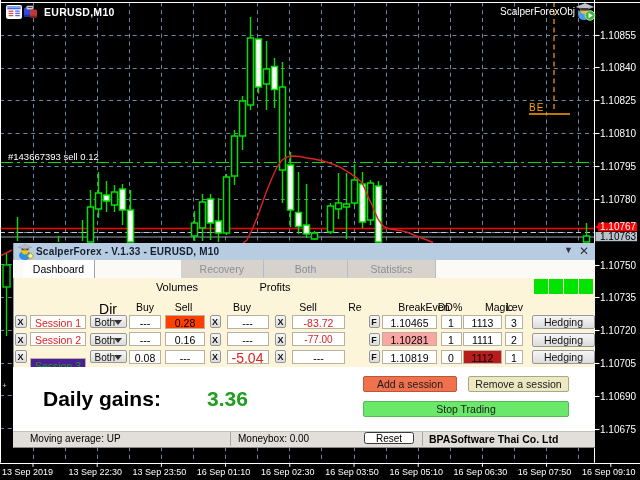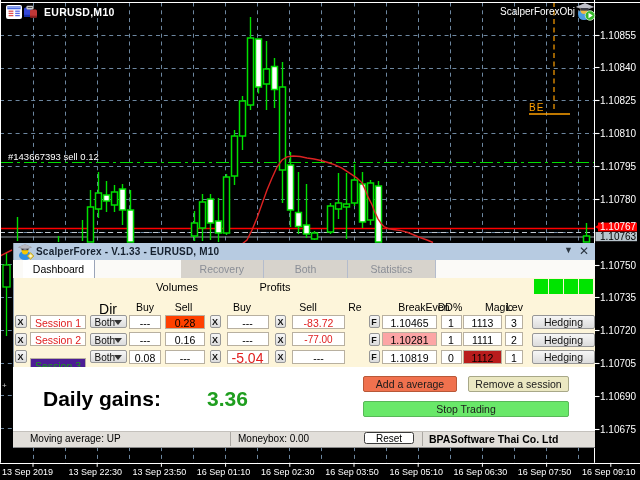--- a/index.html
+++ b/index.html
@@ -277,21 +277,21 @@
 <div style="position:absolute;height:14px;background:#fff;border:1px solid #b8b0a0;font-size:10.5px;text-align:center;line-height:14px;color:#000;left:279px;top:107.0px;width:53px;color:#000;">---</div>
 <div style="position:absolute;left:355.5px;top:107.5px;width:11px;height:13px;background:linear-gradient(#f6f6f6,#dcdcdc);border:1px solid #979797;border-radius:2px;font-size:9px;font-weight:bold;text-align:center;line-height:12px;color:#111;">F</div>
 <div style="position:absolute;height:14px;background:#fff;border:1px solid #b8b0a0;font-size:10.5px;text-align:center;line-height:14px;color:#000;left:369px;top:107.0px;width:55px;">1.10819</div>
 <div style="position:absolute;height:14px;background:#fff;border:1px solid #b8b0a0;font-size:10.5px;text-align:center;line-height:14px;color:#000;left:427.5px;top:107.0px;width:21px;">0</div>
 <div style="position:absolute;height:14px;background:#b91c1c;border:1px solid #b8b0a0;font-size:10.5px;text-align:center;line-height:14px;color:#000;left:450px;top:107.0px;width:39px;">1112</div>
 <div style="position:absolute;height:14px;background:#fff;border:1px solid #b8b0a0;font-size:10.5px;text-align:center;line-height:14px;color:#000;left:492px;top:107.0px;width:18px;">1</div>
 <div style="position:absolute;left:519px;top:107.5px;width:63px;height:14px;background:linear-gradient(#f6f6f6,#dcdcdc);border:1px solid #979797;border-radius:2px;font-size:10.5px;font-weight:normal;text-align:center;line-height:13px;color:#111;">Hedging</div>
 <div style="position:absolute;left:0;top:124.0px;width:582px;height:64px;background:#fff;"></div>
 <div style="position:absolute;left:30px;top:144.5px;font-size:21px;font-weight:bold;color:#000;font-family:'Liberation Sans',sans-serif;">Daily gains<span style="letter-spacing:-2px">:</span></div>
 <div style="position:absolute;left:194px;top:144.5px;font-size:21px;font-weight:bold;color:#1f9e1f;">3.36</div>
-<div style="position:absolute;left:350px;top:133.5px;width:94px;height:16px;background:#f0714e;border:1px solid #b85838;border-radius:2px;font-size:10.5px;color:#1a1a1a;text-align:center;line-height:15px;">Add a average</div>
+<div style="position:absolute;left:350px;top:133.5px;width:94px;height:16px;background:#f0714e;border:1px solid #b85838;border-radius:2px;font-size:10.5px;color:#1a1a1a;text-align:center;line-height:15px;">Add a session</div>
 <div style="position:absolute;left:455px;top:133.5px;width:101px;height:16px;background:#ebe8c2;border:1px solid #a8a888;border-radius:2px;font-size:10.5px;color:#1a1a1a;text-align:center;line-height:15px;">Remove a session</div>
 <div style="position:absolute;left:350px;top:158.5px;width:206px;height:16px;background:#69e869;border:1px solid #58b858;border-radius:2px;font-size:10.5px;color:#1a1a1a;text-align:center;line-height:15px;">Stop Trading</div>
 <div style="position:absolute;left:0;top:188.0px;width:582px;height:16.5px;background:#e2dfda;border-top:1px solid #c4c1bc;"></div>
 <div style="position:absolute;left:17px;top:190.5px;font-size:10px;color:#000;">Moving average: UP</div>
 <div style="position:absolute;left:217px;top:189.0px;width:1px;height:14px;background:#aaa7a2;"></div>
 <div style="position:absolute;left:225px;top:190.5px;font-size:10px;color:#000;">Moneybox: 0.00</div>
 <div style="position:absolute;left:351px;top:189.0px;width:50px;height:12px;background:#fff;border:1.5px solid #3a3a3a;border-radius:2.5px;font-size:10px;color:#000;text-align:center;line-height:12px;">Reset</div>
 <div style="position:absolute;left:409px;top:189.0px;width:1px;height:14px;background:#aaa7a2;"></div>
 <div style="position:absolute;left:416px;top:190.0px;font-size:10.5px;font-weight:bold;color:#000;">BPASoftware Thai Co. Ltd</div>
 </div>

